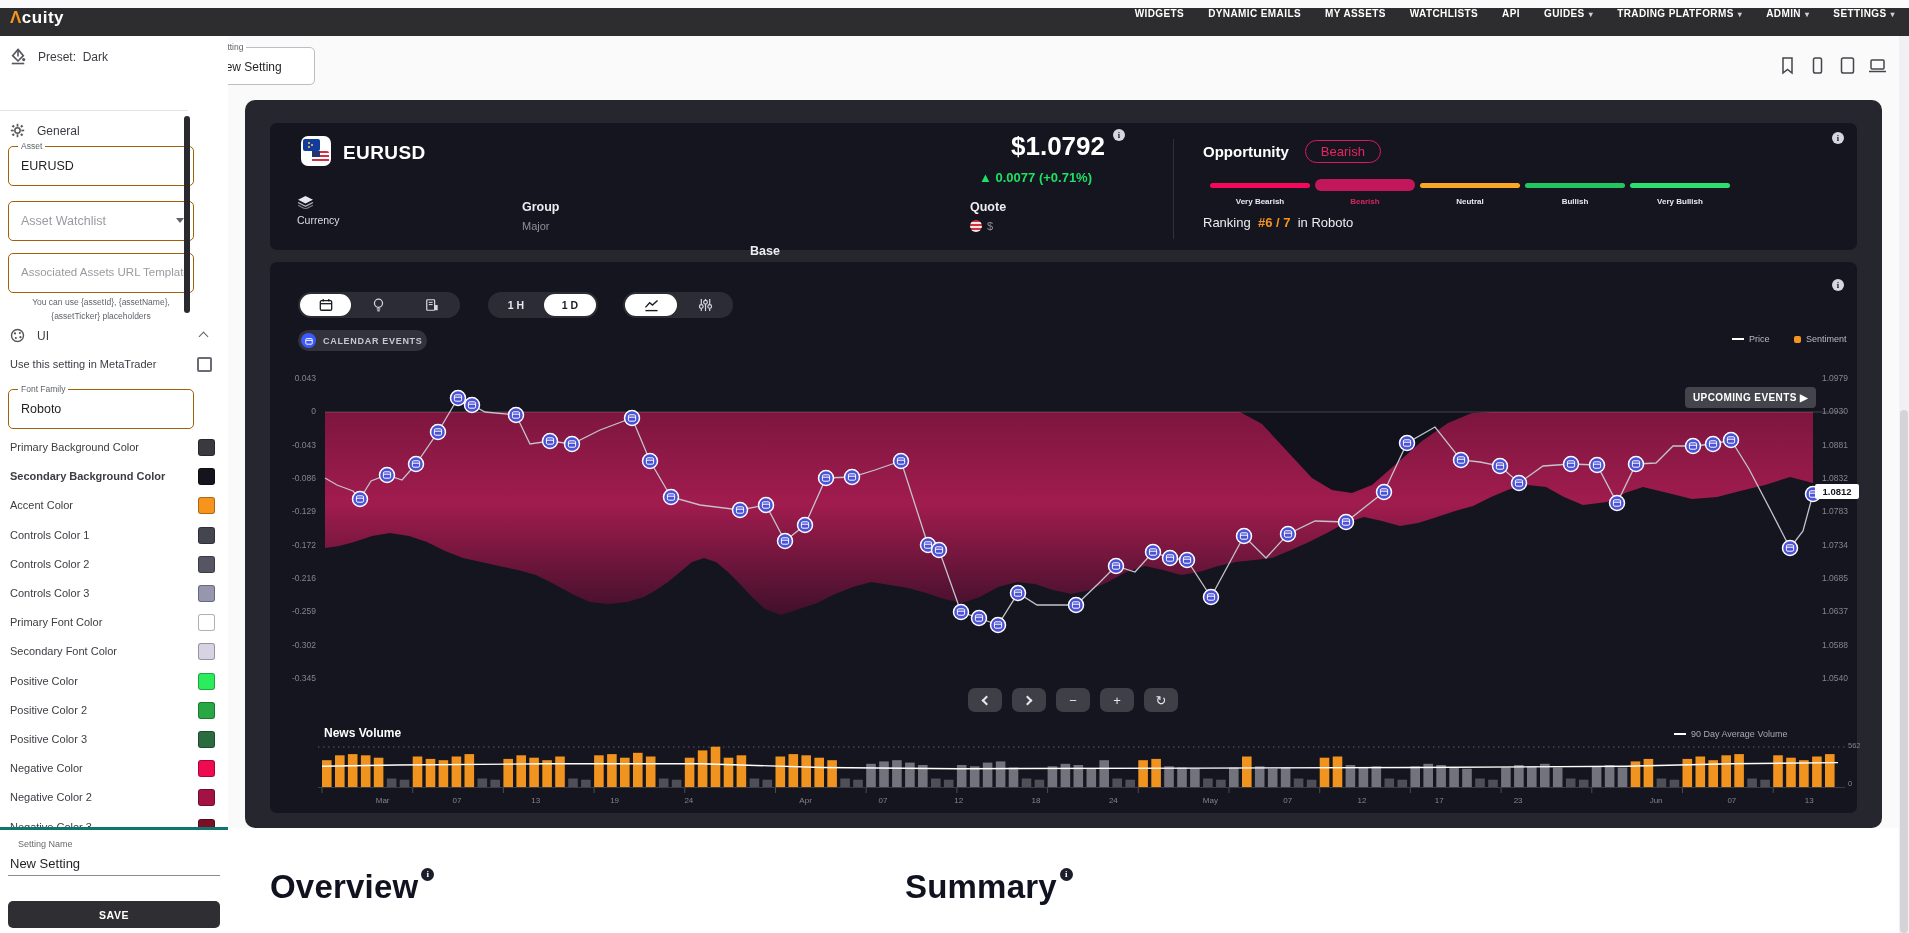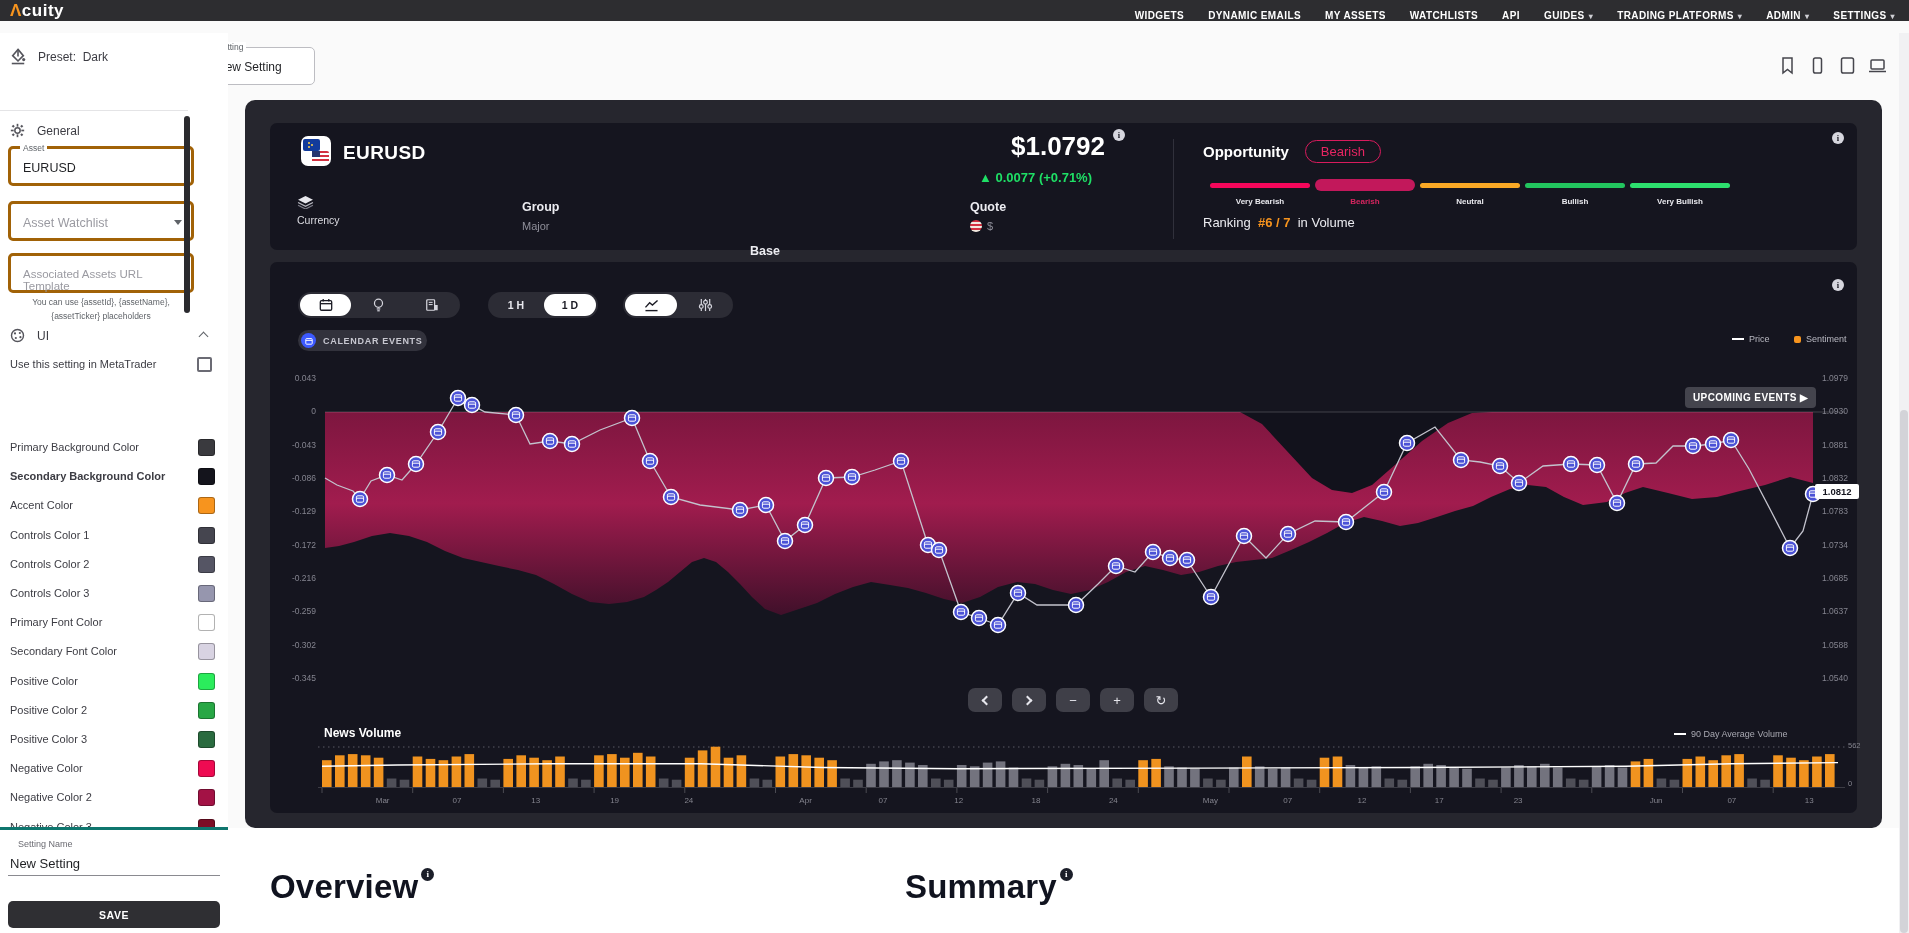--- a/index.html
+++ b/index.html
@@ -1,32 +1,32 @@
 <!DOCTYPE html>
 <html><head>
 <meta charset="utf-8">
 <style>
   * { margin:0; padding:0; box-sizing:border-box; }
   html,body { width:1909px; height:933px; overflow:hidden; }
   body { font-family:"Liberation Sans", sans-serif; background:#fafafa; position:relative; }
   .a { position:absolute; }
 
   
-  #nav { left:0; top:0; width:1909px; height:21px; background:#2d2d30; display:flex; align-items:flex-end; justify-content:space-between; padding:0 14px 0 10px; z-index:50; }
+  #nav { left:0; top:8px; width:1909px; height:28px; background:#2d2d30; display:flex; align-items:flex-start; justify-content:space-between; padding:0 14px 0 10px; z-index:50; }
   #brand { font-size:17px; font-weight:bold; color:#fff; letter-spacing:.5px; }
   #brand .mark { color:#f7941e; }
   #nav-items { display:flex; align-items:center; gap:24px; }
   .nav-item { color:#fff; font-size:10px; font-weight:bold; letter-spacing:.4px; cursor:pointer; white-space:nowrap; }
   .nav-item .caret { font-size:8px; margin-left:4px; color:#cfcfd4; }
 
   
   #sidebar { left:0; top:33px; width:228px; height:900px; background:#fff; z-index:20; }
   .side-row { display:flex; align-items:center; gap:12px; }
   .side-label { font-size:11px; color:#3c3c43; }
-  .field { position:absolute; left:8px; width:186px; height:40px; border:3px solid #a16207; border-radius:5px; background:#fff; }
+  .field { position:absolute; left:8px; width:186px; height:40px; border:1px solid #a16207; border-radius:5px; background:#fff; }
   .field .flabel { position:absolute; top:-6px; left:9px; font-size:8.5px; color:#5f6368; background:#fff; padding:0 3px; }
   .field .fvalue { position:absolute; left:12px; top:12px; font-size:12.5px; color:#1f2023; }
   .field .fplaceholder { color:#9a9aa1; }
   .field .fcaret { position:absolute; right:9px; top:16px; width:0; height:0; border-left:4px solid transparent; border-right:4px solid transparent; border-top:5px solid #5f6368; }
   .color-row { position:absolute; left:0; width:228px; height:18px; }
   .color-row .clabel { position:absolute; left:10px; top:2px; font-size:11px; color:#3c3c43; }
   .swatch { position:absolute; left:198px; top:0; width:17px; height:17px; border-radius:3px; border:1px solid rgba(0,0,0,.3); cursor:pointer; }
   #side-footer { left:0; top:827px; width:228px; height:106px; background:#fff; border-top:3px solid #0f766e; z-index:25; }
   #save-btn { position:absolute; left:8px; top:71px; width:212px; height:27px; background:#2f2f33; color:#fff; border:none; border-radius:5px; font-size:10.5px; font-weight:bold; letter-spacing:.6px; cursor:pointer; font-family:"Liberation Sans",sans-serif; }
   #scroll-thumb-side { left:184px; top:83px; width:6px; height:197px; background:#2a2a2e; border-radius:3px; }
@@ -176,20 +176,24 @@
         <circle cx="12.5" cy="11" r="1.3" fill="#55555c"></circle>
         <circle cx="7" cy="12" r="1.3" fill="#55555c"></circle>
       </svg>
     <span class="side-label" style="font-size:12px;">UI</span>
   </div>
   <div class="chevron-up a" style="left:200px; top:300px;"></div>
 
   <span class="side-label a" style="left:10px; top:325px;">Use this setting in MetaTrader</span>
   <div id="mt-check" class="a"></div>
 
+  <div class="field" style="top:356px;">
+    <span class="flabel">Font Family</span>
+    <span class="fvalue">Roboto</span>
+  </div>
 
   <div id="color-rows" class="a" style="left:0; top:0; width:228px;">
       <div class="color-row" style="top: 406px;">
         <span class="clabel">Primary Background Color</span>
         <div class="swatch" style="background: rgb(58, 58, 62);"></div>
       </div>
       <div class="color-row" style="top: 435.2px; font-weight: bold;">
         <span class="clabel">Secondary Background Color</span>
         <div class="swatch" style="background: rgb(20, 20, 28);"></div>
       </div>
@@ -344,21 +348,21 @@
         <div class="gseg" style="background: rgb(45, 223, 110);"></div>
       </div>
     <div id="gauge-labels" class="a">
         <div class="glabel">Very Bearish</div>
         <div class="glabel active">Bearish</div>
         <div class="glabel">Neutral</div>
         <div class="glabel">Bullish</div>
         <div class="glabel">Very Bullish</div>
       </div>
     <div id="ranking" class="a">
-      <span>Ranking</span>&nbsp; <b>#6 / 7</b>&nbsp; <span>in Volume</span>
+      <span>Ranking</span>&nbsp; <b>#6 / 7</b>&nbsp; <span>in Roboto</span>
     </div>
     <div class="info-ic" style="left:1562px; top:9px;">i</div>
   </div>
 
   <div id="chart-card" class="card">
     <div class="info-ic" style="left:1562px; top:17px;">i</div>
 
     <div class="seg-group" style="left:28px; top:30px; width:162px;">
       <div class="seg-btn sel" style="flex:1;">
         <svg width="14" height="14" viewBox="0 0 16 16">

